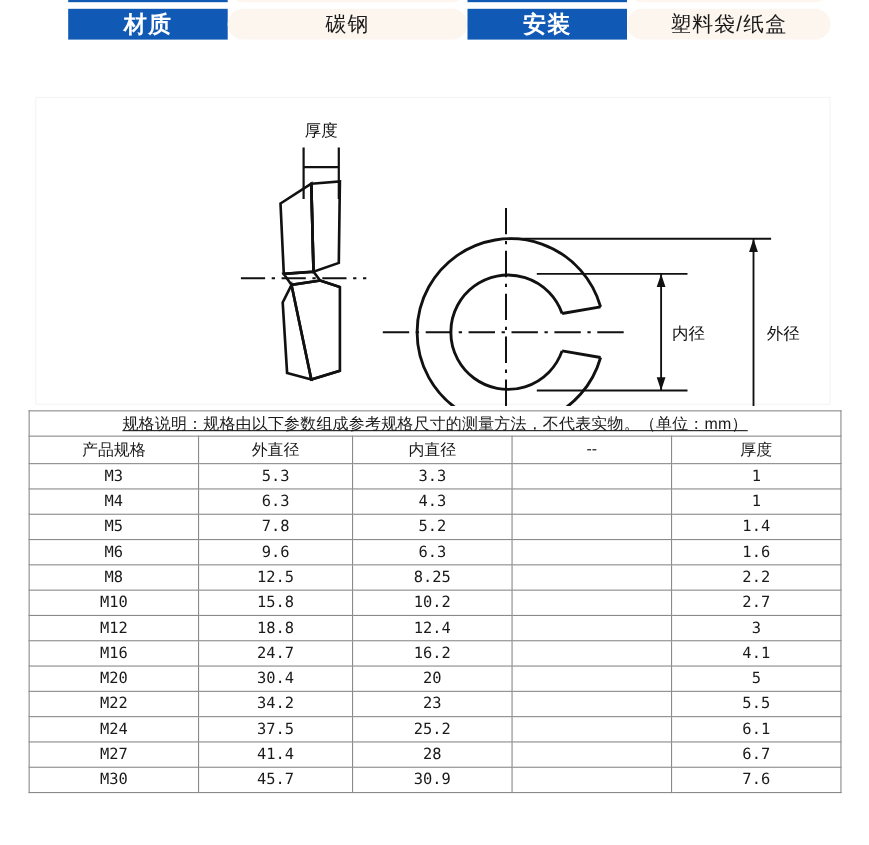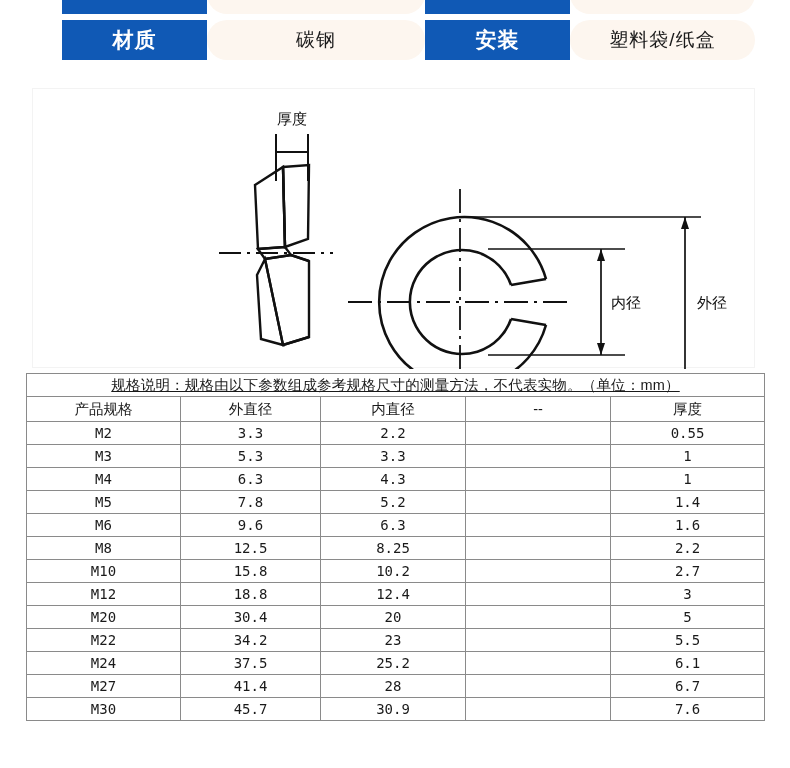--- a/index.html
+++ b/index.html
@@ -17,21 +17,21 @@
 
   
   #spec-banner {
     position: absolute;
     left: 35px;
     top: -26px;
     width: 720px;
   }
   .spec-row {
     display: flex;
-    height: 40px;
+    height: 28px;
     margin-bottom: 6px;
     padding-left: 27px;
   }
   .spec-key {
     width: 145px;
     background: #1059b5;
     color: #ffffff;
     font-size: 21px;
     font-weight: bold;
     display: flex;
@@ -212,27 +212,20 @@
     <tr>
       <td class="note" colspan="5">规格说明：规格由以下参数组成参考规格尺寸的测量方法，不代表实物。（单位：mm）</td>
     </tr>
     <tr id="header-row">
         <td class="colhead">产品规格</td>
         <td class="colhead">外直径</td>
         <td class="colhead">内直径</td>
         <td class="colhead">--</td>
         <td class="colhead">厚度</td>
       </tr>
-  <tr>
-        <td class="cell">M2</td>
-        <td class="cell">3.3</td>
-        <td class="cell">2.2</td>
-        <td class="cell"></td>
-        <td class="cell">0.55</td>
-      </tr>
       <tr>
         <td class="cell">M3</td>
         <td class="cell">5.3</td>
         <td class="cell">3.3</td>
         <td class="cell"></td>
         <td class="cell">1</td>
       </tr>
       <tr>
         <td class="cell">M4</td>
         <td class="cell">6.3</td>
@@ -269,20 +262,27 @@
         <td class="cell">2.7</td>
       </tr>
       <tr>
         <td class="cell">M12</td>
         <td class="cell">18.8</td>
         <td class="cell">12.4</td>
         <td class="cell"></td>
         <td class="cell">3</td>
       </tr>
       <tr>
+        <td class="cell">M16</td>
+        <td class="cell">24.7</td>
+        <td class="cell">16.2</td>
+        <td class="cell"></td>
+        <td class="cell">4.1</td>
+      </tr>
+      <tr>
         <td class="cell">M20</td>
         <td class="cell">30.4</td>
         <td class="cell">20</td>
         <td class="cell"></td>
         <td class="cell">5</td>
       </tr>
       <tr>
         <td class="cell">M22</td>
         <td class="cell">34.2</td>
         <td class="cell">23</td>

